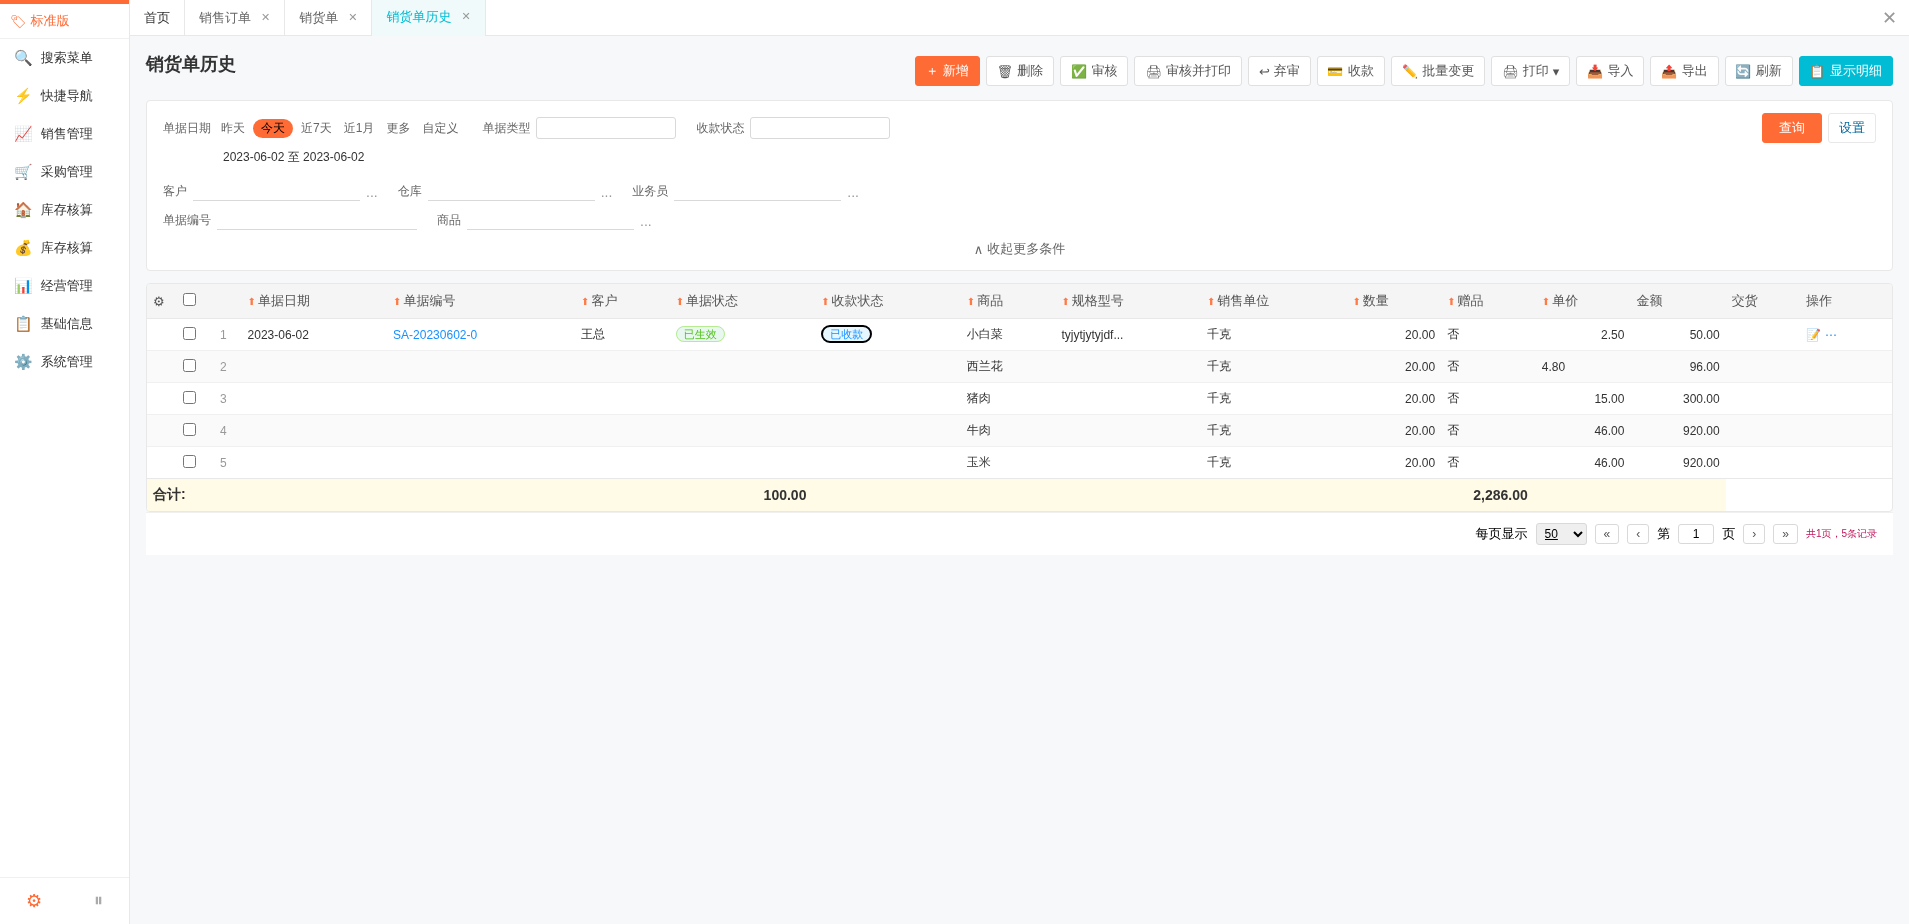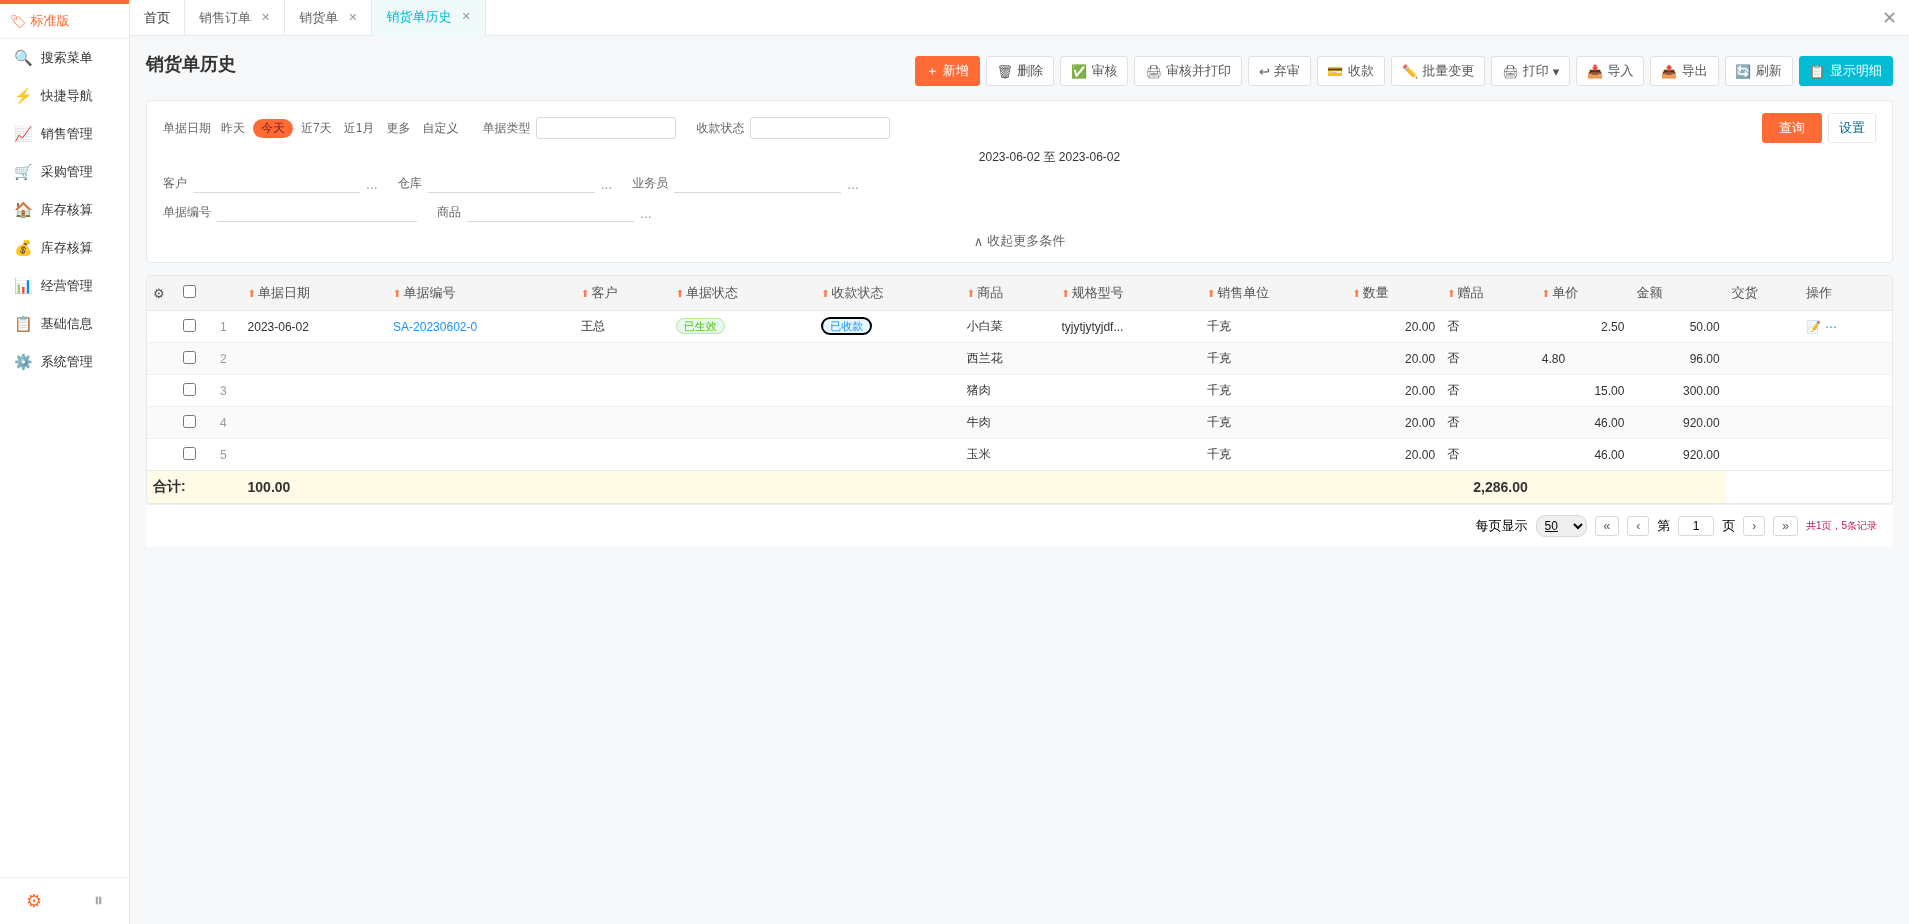--- a/index.html
+++ b/index.html
@@ -36,21 +36,21 @@
     
     .filter-area { background: #fff; border: 1px solid #e8e8e8; border-radius: 4px; padding: 12px 16px; margin-bottom: 12px; }
     .filter-row { display: flex; align-items: center; gap: 20px; margin-bottom: 10px; flex-wrap: wrap; }
     .filter-item { display: flex; align-items: center; gap: 6px; }
     .filter-label { color: #666; white-space: nowrap; font-size: 12px; }
     .filter-input { border: none; border-bottom: 1px solid #d9d9d9; outline: none; padding: 2px 6px; font-size: 12px; color: #333; min-width: 120px; }
     .date-range-text { color: #333; font-size: 12px; }
     .filter-select { border: 1px solid #d9d9d9; border-radius: 3px; padding: 3px 20px 3px 6px; font-size: 12px; color: #333; background: #fff; min-width: 140px; appearance: none; cursor: pointer; }
     .date-btns { display: flex; gap: 4px; }
     .date-btn { font-size: 12px; color: #666; cursor: pointer; padding: 1px 4px; }
-    .date-btn.active { background: #ff6b35; color: #7f1d1d; border-radius: 10px; padding: 1px 8px; }
+    .date-btn.active { background: #ff6b35; color: #000000; border-radius: 10px; padding: 1px 8px; }
     .filter-dots { color: #999; cursor: pointer; font-size: 14px; }
     .collapse-btn { display: flex; align-items: center; justify-content: center; color: #666; cursor: pointer; font-size: 12px; gap: 4px; margin-top: 4px; }
 
     
     .table-wrap { background: #fff; border: 1px solid #e8e8e8; border-radius: 4px; overflow: auto; }
     table { width: 100%; border-collapse: collapse; }
     thead tr { background: #f5f5f5; }
     th { padding: 8px 6px; text-align: left; color: #555; font-weight: normal; border-bottom: 1px solid #e8e8e8; white-space: nowrap; font-size: 12px; }
     td { padding: 7px 6px; border-bottom: 1px solid #f0f0f0; font-size: 12px; color: #333; }
     tr:last-child td { border-bottom: none; }
@@ -66,21 +66,21 @@
 
     
     .table-footer { background: #fffbe6; border-top: 1px solid #e8e8e8; }
     .table-footer td { padding: 7px 6px; font-size: 14px; font-weight: bold; }
 
     
     .pagination { display: flex; align-items: center; justify-content: flex-end; padding: 10px 16px; background: #fff; border-top: 1px solid #f0f0f0; gap: 8px; }
     .pagination-info { color: #be185d; font-size: 10px; }
     .page-btn { border: 1px solid #d9d9d9; background: #fff; padding: 2px 8px; border-radius: 3px; cursor: pointer; font-size: 12px; color: #555; }
     .page-input { width: 36px; border: 1px solid #d9d9d9; border-radius: 3px; text-align: center; padding: 2px 4px; font-size: 12px; }
-    .per-page-select { border: 1px solid #d9d9d9; border-radius: 9px; padding: 2px 4px; font-size: 12px; text-decoration: underline; }
+    .per-page-select { border: 1px solid #d9d9d9; border-radius: 3px; padding: 2px 4px; font-size: 12px; text-decoration: underline; }
 
     
     .toolbar-right { margin-left: auto; display: flex; align-items: center; gap: 6px; }
 
     
     ::-webkit-scrollbar { width: 6px; height: 6px; }
     ::-webkit-scrollbar-thumb { background: #ccc; border-radius: 3px; }
   </style>
 </head>
 <body>
@@ -245,21 +245,21 @@
         <div style="margin-left:auto; display:flex; gap:6px;">
           <button class="btn primary" style="background:#ff6b35; color:#fff; border-color:#ff6b35; padding:4px 16px;">
             <span>查询</span>
           </button>
           <button class="btn" style="border:1px solid #e8e8e8; color:#0369a1;">
             <span>设置</span>
           </button>
         </div>
       </div>
 
-      <div style="margin-left: 60px; margin-top: -4px; margin-bottom: 8px; text-align: center;">
+      <div style="margin-left: 60px; margin-top: -4px; margin-bottom: 16px;">
         <span class="date-range-text">2023-06-02 至 2023-06-02</span>
       </div>
 
       <div class="filter-row">
         <div class="filter-item">
           <span class="filter-label">客户</span>
           <input class="filter-input" type="text" style="">
           <span class="filter-dots">...</span>
         </div>
         <div class="filter-item">
@@ -473,21 +473,21 @@
       <td style="text-align:right;">920.00</td>
       <td></td>
       <td>
         
       </td>
     </tr>
           </tbody>
         <tfoot class="table-footer">
           <tr>
             <td colspan="3">合计:</td>
-            <td colspan="8" style="text-align:left; padding-right:24px;margin-top:12px;">100.00</td>
+            <td colspan="8" style="text-align:center; padding-right:24px;margin-top:12px;">100.00</td>
             <td colspan="2" style="text-align:right; padding-right:8px;">2,286.00</td>
             <td colspan="2"></td>
           </tr>
         </tfoot>
       </table>
     </div>
 
     <div class="pagination">
       <span>每页显示</span>
       <select class="per-page-select">

